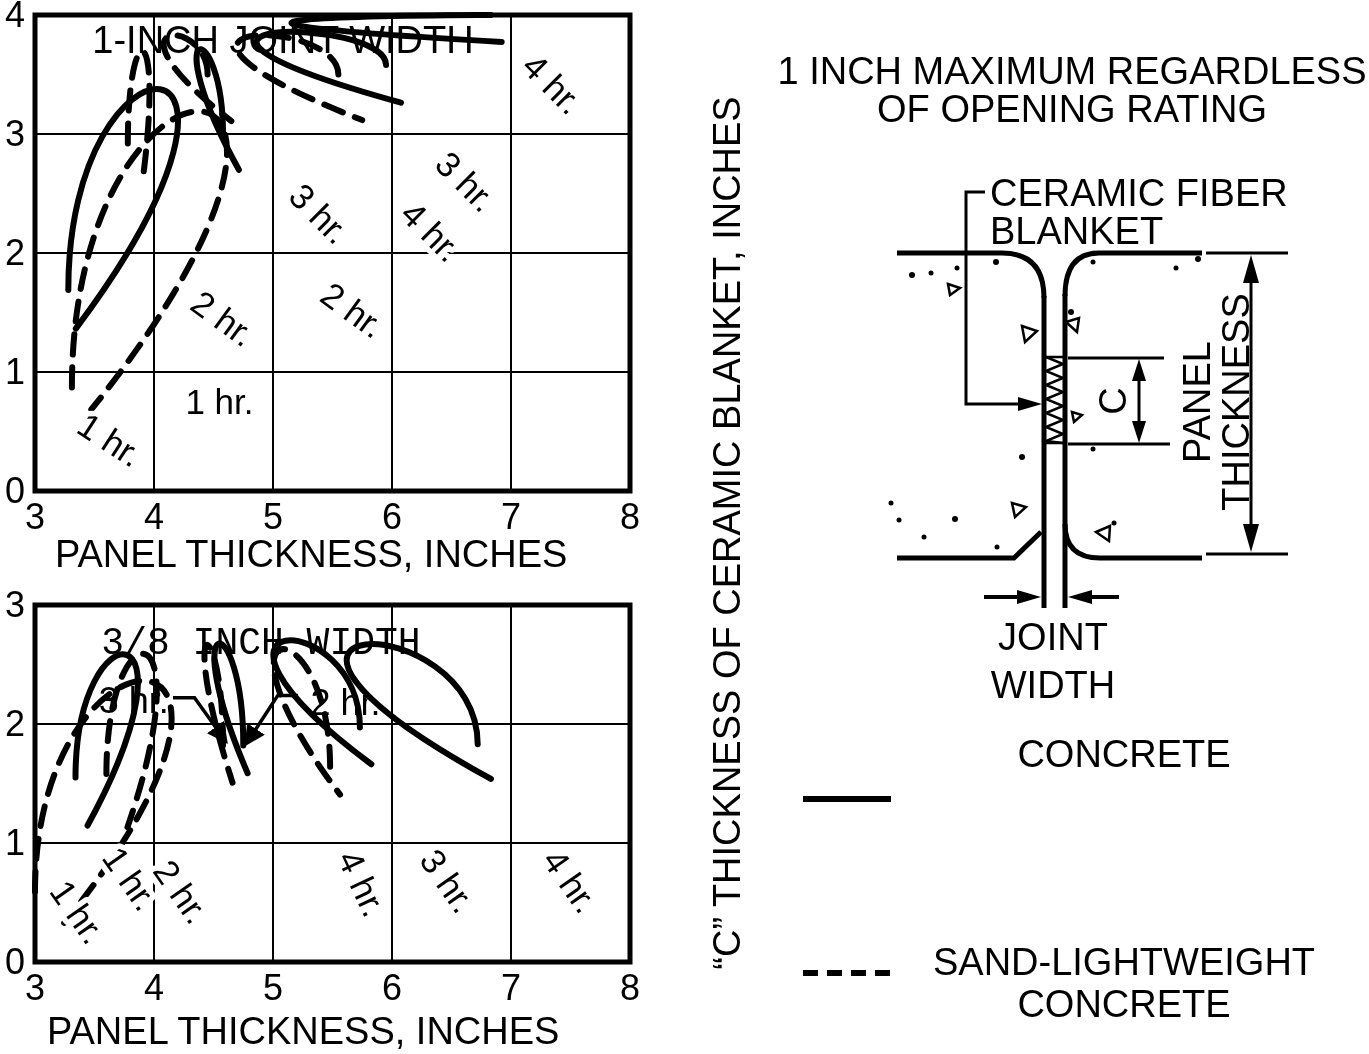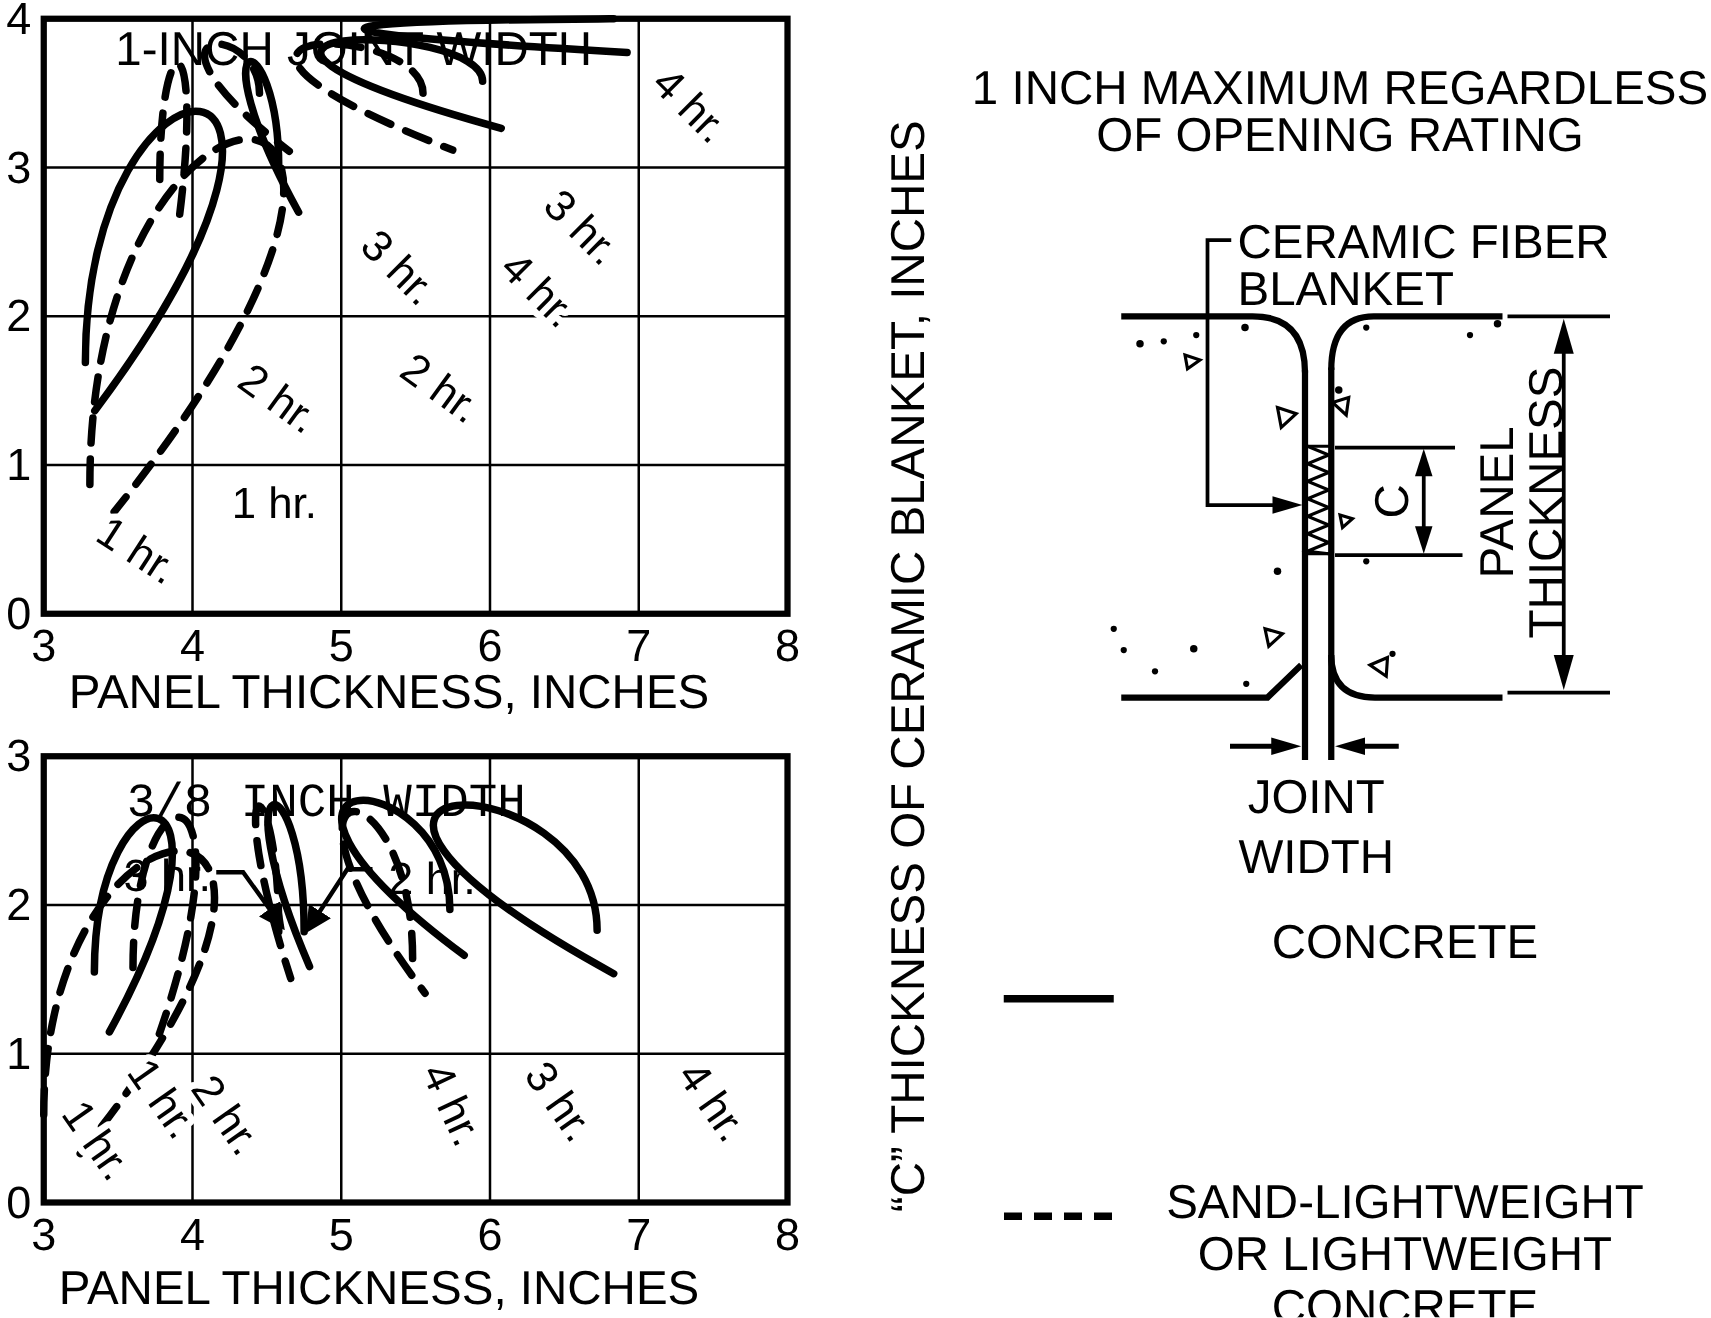--- a/index.html
+++ b/index.html
@@ -188,17 +188,16 @@
   </svg>
 
   <div class="legend-sample solid" style="left:803px;top:796px;"></div>
   <div class="legend-text" style="left:893px;top:733px;">
     <div>CONCRETE</div>
   </div>
 
   <div class="legend-sample dashed" style="left:803px;top:970px;"></div>
   <div class="legend-text" style="left:893px;top:917px;margin-top:24px;">
     <div>SAND-LIGHTWEIGHT</div>
-    <div>OR LIGHTWEIGHT</div>
     <div>CONCRETE</div>
   </div>
 
 </div>
 
 </body></html>

